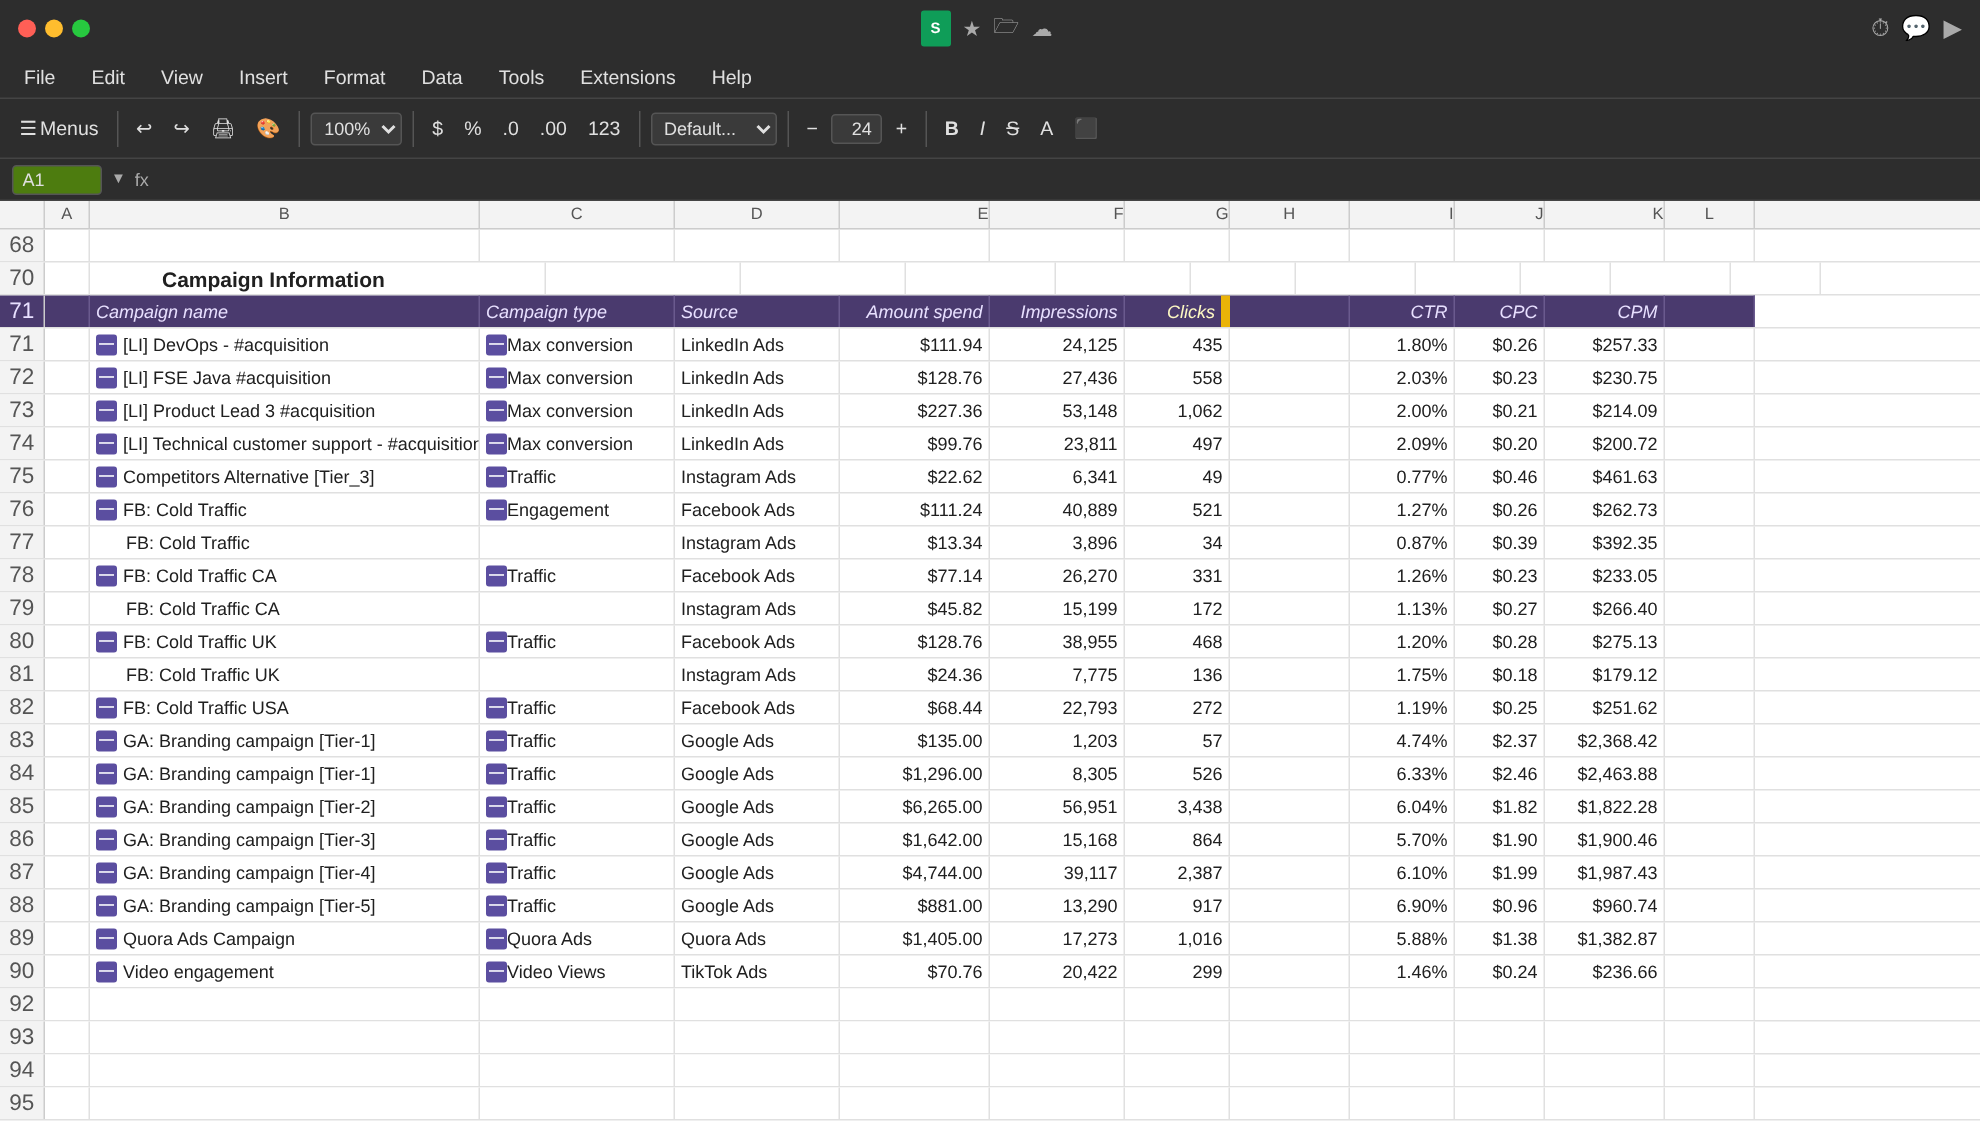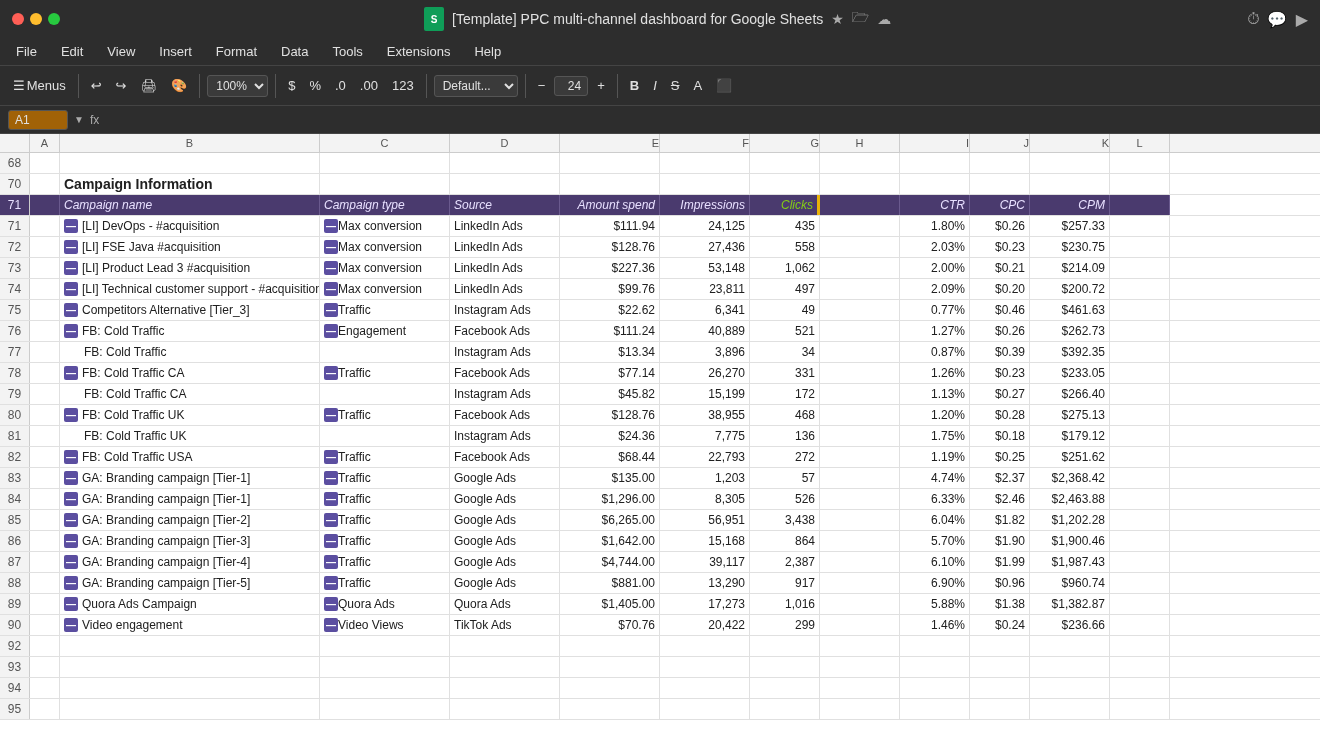--- a/index.html
+++ b/index.html
@@ -75,21 +75,21 @@
     .formula-bar {
       background: #2d2d2d;
       height: 28px;
       display: flex;
       align-items: center;
       padding: 0 8px;
       gap: 6px;
       border-bottom: 1px solid #444;
     }
     .cell-ref {
-      background: #a16207; border: 1px solid #555; color: #e0e0e0;
+      background: #4d7c0f; border: 1px solid #555; color: #e0e0e0;
       font-size: 12px; padding: 2px 6px; border-radius: 3px; width: 60px;
     }
     .cell-ref-dropdown { color: #aaa; font-size: 10px; }
     .formula-input { flex: 1; background: transparent; border: none; color: #e0e0e0; font-size: 12px; }
 
     
     .spreadsheet {
       background: #fff;
       height: calc(750px - 38px - 28px - 40px - 28px);
       overflow: hidden;
@@ -115,21 +115,21 @@
     }
     .rows-container { overflow: auto; flex: 1; }
     .sheet-row {
       display: flex;
       border-bottom: 1px solid #e0e0e0;
       min-height: 21px;
     }
     .row-num {
       width: 30px; min-width: 30px;
       text-align: center;
-      font-size: 12px;
+      font-size: 15px;
       color: #555;
       background: #f3f3f3;
       border-right: 1px solid #ccc;
       padding: 2px 0;
       display: flex; align-items: center; justify-content: center;
     }
     .cell {
       border-right: 1px solid #e0e0e0;
       font-size: 12px;
       padding: 2px 4px;
@@ -163,20 +163,21 @@
       font-style: italic;
       font-size: 12px;
       border-right: 1px solid #6a5a8e;
     }
 
     
     .section-title {
       font-weight: bold;
       font-size: 14px;
       color: #202020;
+      margin-left: 44px;
     }
 
     
     .expand-icon {
       width: 14px; height: 14px;
       background: #5b4ea0;
       border-radius: 2px;
       display: inline-flex; align-items: center; justify-content: center;
       margin-right: 4px;
       flex-shrink: 0;
@@ -198,21 +199,20 @@
 <body>
 
 <div class="titlebar">
   <div class="traffic-lights">
     <div class="traffic-light tl-red"></div>
     <div class="traffic-light tl-yellow"></div>
     <div class="traffic-light tl-green"></div>
   </div>
   <div class="app-title-area">
     <div class="sheets-icon">S</div>
-    <span class="title-text">[Template] PPC multi-channel dashboard for Google Sheets</span>
     <span class="title-icon">★</span>
     <span class="title-icon">🗁</span>
     <span class="title-icon">☁</span>
   </div>
   <div class="header-right">
     <span class="header-icon-btn">⏱</span>
     <span class="header-icon-btn">💬</span>
     <span class="header-icon-btn">▶</span>
   </div>
 </div>
@@ -323,21 +323,21 @@
     </div>
 
     <div class="sheet-row header-row">
       <div class="row-num" style="background:#4a3a6e;color:#e8e0ff">71</div>
       <div class="cell col-a" style="background:#4a3a6e;border-right:1px solid #6a5a8e"></div>
       <div class="cell col-b" style="background:#4a3a6e;color:#e8e0ff;font-style:italic;border-right:1px solid #6a5a8e">Campaign name</div>
       <div class="cell col-c" style="background:#4a3a6e;color:#e8e0ff;font-style:italic;border-right:1px solid #6a5a8e">Campaign type</div>
       <div class="cell col-d" style="background:#4a3a6e;color:#e8e0ff;font-style:italic;border-right:1px solid #6a5a8e">Source</div>
       <div class="cell col-e right" style="background:#4a3a6e;color:#e8e0ff;font-style:italic;border-right:1px solid #6a5a8e">Amount spend</div>
       <div class="cell col-f right" style="background:#4a3a6e;color:#e8e0ff;font-style:italic;border-right:1px solid #6a5a8e">Impressions</div>
-      <div class="cell col-g right" style="background:#4a3a6e;color:#84cc16;border-right:3px solid #eab308">Clicks</div>
+      <div class="cell col-g right" style="background:#4a3a6e;color:#fef9c3;border-right:6px solid #eab308">Clicks</div>
       <div class="cell col-h" style="background:#4a3a6e;border-right:1px solid #6a5a8e"></div>
       <div class="cell col-i right" style="background:#4a3a6e;color:#e8e0ff;font-style:italic;border-right:1px solid #6a5a8e">CTR</div>
       <div class="cell col-j right" style="background:#4a3a6e;color:#e8e0ff;border-right:1px solid #6a5a8e">CPC</div>
       <div class="cell col-k right" style="background:#4a3a6e;color:#e8e0ff;font-style:italic;border-right:1px solid #6a5a8e">CPM</div>
       <div class="cell col-l" style="background:#4a3a6e;border-right:1px solid #6a5a8e"></div>
     </div>
 
     <div class="sheet-row">
       <div class="row-num">71</div>
       <div class="cell col-a"></div>
@@ -615,21 +615,21 @@
       <div class="cell col-c"><span class="type-dot">
             <span>—</span>
           </span> Traffic</div>
       <div class="cell col-d">Google Ads</div>
       <div class="cell col-e right">$6,265.00</div>
       <div class="cell col-f right">56,951</div>
       <div class="cell col-g right">3,438</div>
       <div class="cell col-h"></div>
       <div class="cell col-i right">6.04%</div>
       <div class="cell col-j right">$1.82</div>
-      <div class="cell col-k right">$1,202.28</div>
+      <div class="cell col-k right">$1,822.28</div>
       <div class="cell col-l"></div>
     </div>
 
     <div class="sheet-row">
       <div class="row-num">86</div>
       <div class="cell col-a"></div>
       <div class="cell col-b"><span class="expand-icon">
             <span>—</span>
           </span>GA: Branding campaign [Tier-3]</div>
       <div class="cell col-c"><span class="type-dot">

